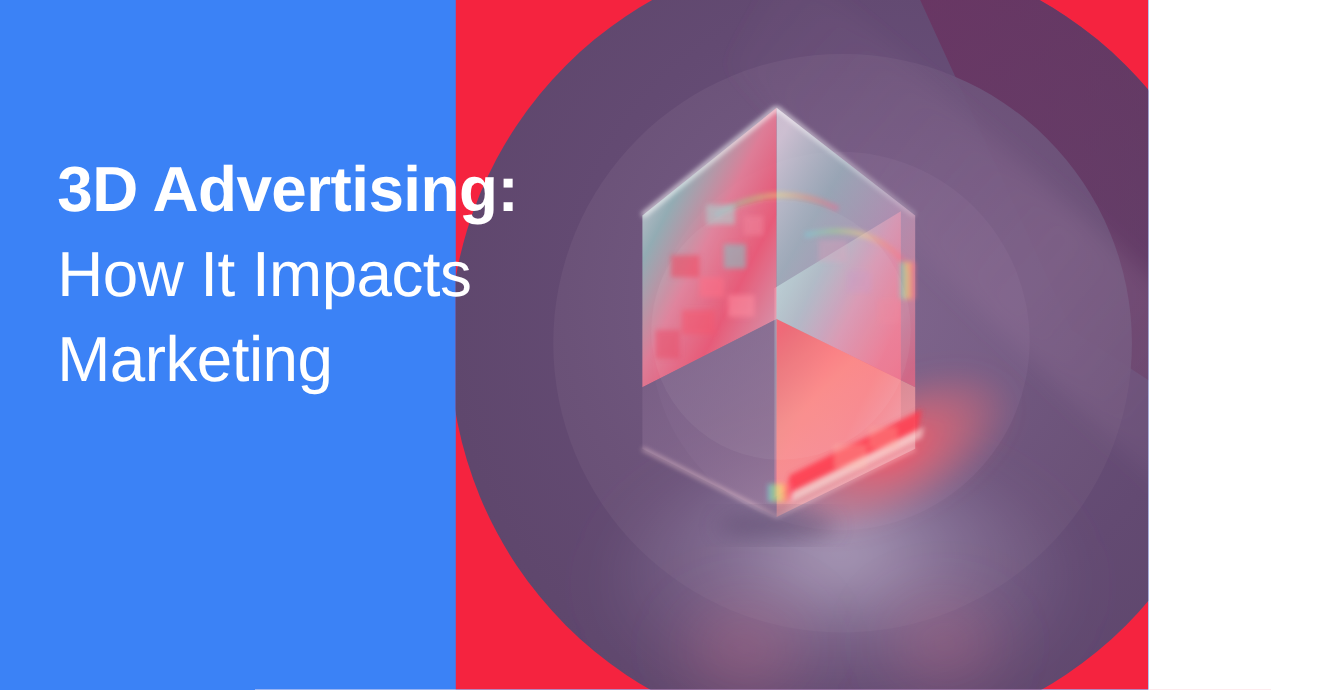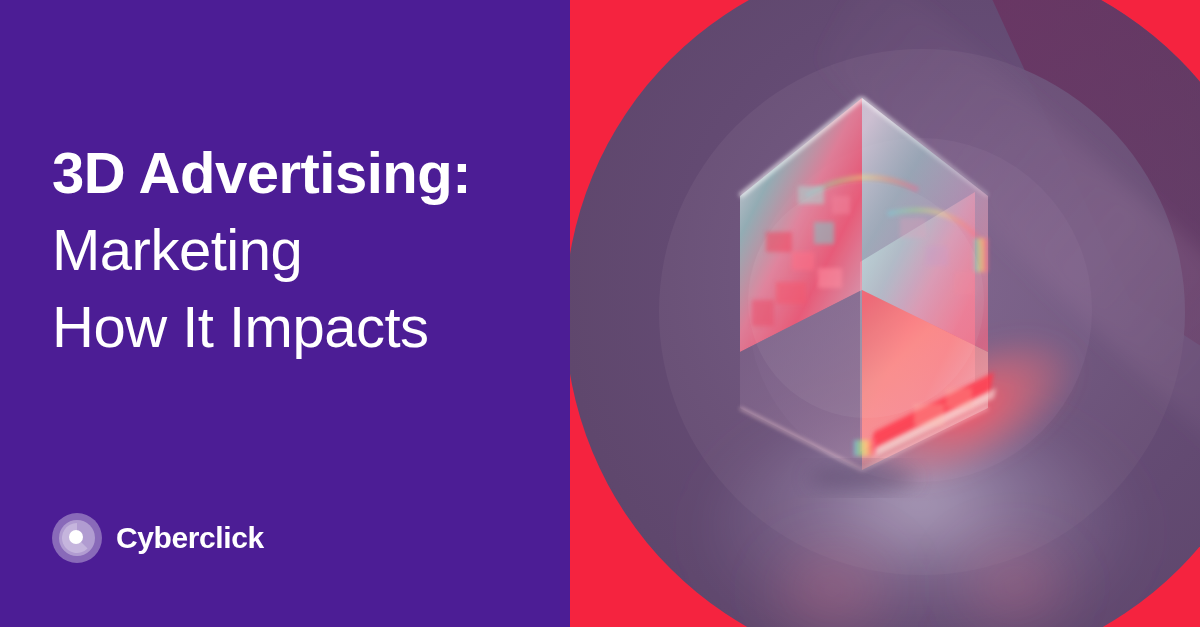--- a/index.html
+++ b/index.html
@@ -6,24 +6,24 @@
     margin: 0;
     padding: 0;
     background: #ffffff;
   }
   body {
     font-family: "Liberation Sans", sans-serif;
   }
 
   #banner {
     position: relative;
-    width: 1200px;
+    width: 1044px;
     height: 627px;
     overflow: hidden;
-    background: #4c1d95;
+    background: #3b82f6;
   }
 
   
   .art-wrap {
     position: absolute;
     right: 0;
     top: 0;
     width: 630px;
     height: 627px;
     overflow: hidden;
@@ -250,27 +250,18 @@
           </g>
         </g>
 
         <ellipse cx="292" cy="478" rx="54" ry="12" fill="#4E3A5E" opacity="0.45" filter="url(#softBlur)"></ellipse>
       </g>
     </svg>
   </div>
 
   <div class="headline">
     <span class="line bold">3D Advertising:</span>
+    <span class="line">How It Impacts</span>
     <span class="line">Marketing</span>
-    <span class="line">How It Impacts</span>
   </div>
 
-  <div class="logo">
-    <svg class="logo-mark" viewBox="0 0 50 50" xmlns="http://www.w3.org/2000/svg">
-      <circle cx="25" cy="25" r="25" fill="#FFFFFF" opacity="0.34"></circle>
-      <circle cx="25" cy="25" r="18" fill="#FFFFFF" opacity="0.34"></circle>
-      <path d="M 25 10 A 15 15 0 1 0 35.6 35.6 L 25 25 Z" fill="#FFFFFF" opacity="0.26"></path>
-      <circle cx="24" cy="24" r="7" fill="#FFFFFF"></circle>
-    </svg>
-    <span class="logo-word">Cyberclick</span>
-  </div>
 
 </div>
 
 </body></html>

